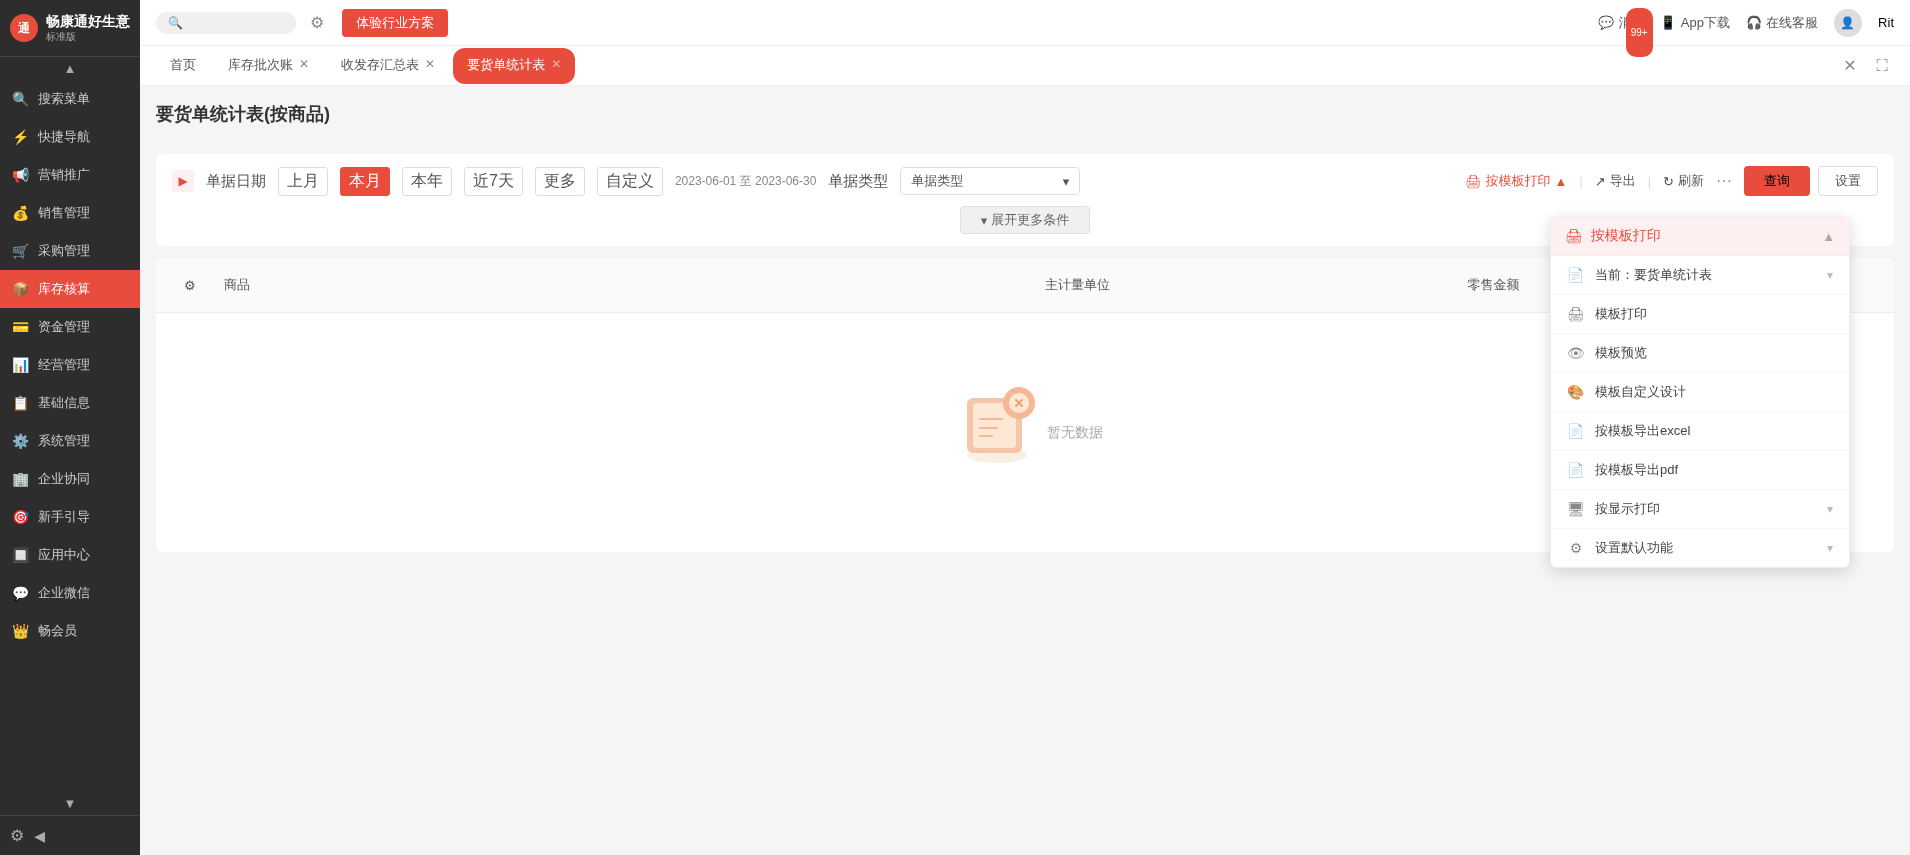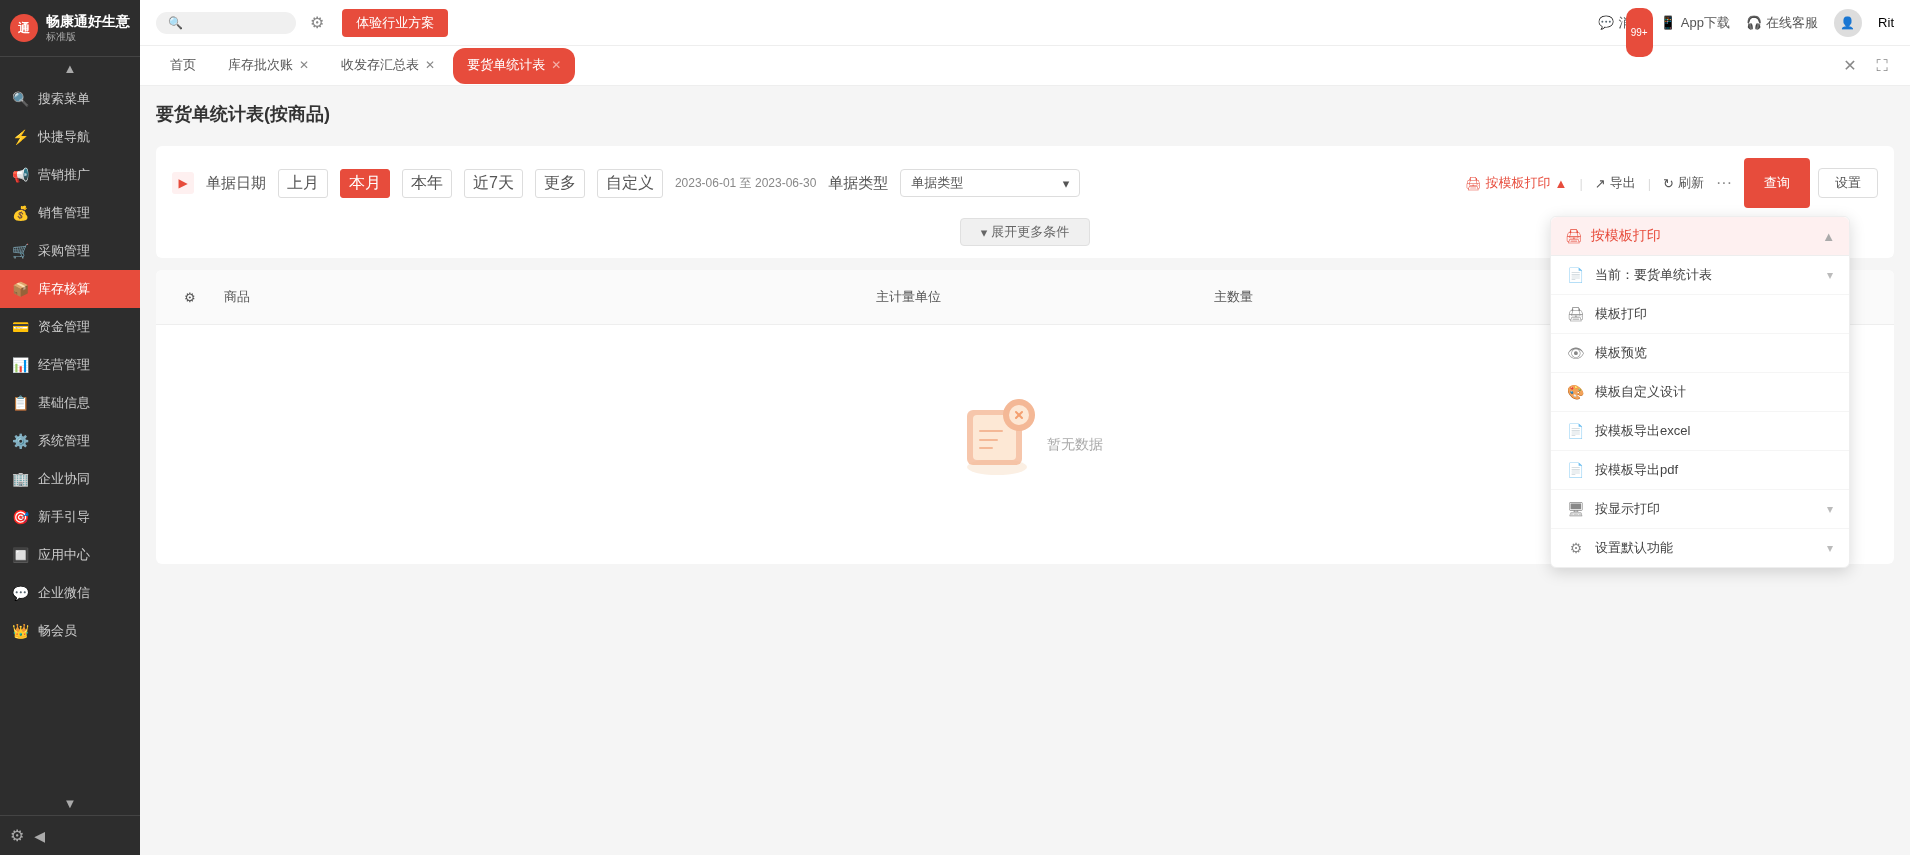--- a/index.html
+++ b/index.html
@@ -126,20 +126,21 @@
       gap: 4px;
     }
     .tab-item {
       padding: 8px 14px;
       font-size: 13px;
       color: #555;
       cursor: pointer;
       display: flex; align-items: center; gap: 6px;
       border-bottom: 2px solid transparent;
       white-space: nowrap;
+      font-family: Liberation Serif, serif;
     }
     .tab-item.active {
       background: #e74c3c;
       color: white;
       border-radius: 12px;
     }
     .tab-close {
       font-size: 12px; cursor: pointer; opacity: 0.7;
     }
     .tab-home { color: #555; font-size: 13px; cursor: pointer; }
@@ -157,21 +158,21 @@
       flex: 1;
       overflow-y: auto;
       padding: 16px;
       background: #f5f5f5;
       position: relative;
     }
     .page-title {
       font-size: 18px;
       font-weight: bold;
       color: #333;
-      margin-bottom: 20px;
+      margin-bottom: 28px;
     }
 
     
     .filter-card {
       background: #fff;
       border-radius: 6px;
       padding: 12px 16px;
       margin-bottom: 12px;
     }
     .filter-row {
@@ -212,23 +213,23 @@
       display: flex; justify-content: center;
       margin-top: 10px;
     }
     .expand-more-btn {
       display: flex; align-items: center; gap: 4px;
       color: #666; font-size: 13px; cursor: pointer;
       background: #f0f0f0; border: 1px solid #e0e0e0;
       border-radius: 4px; padding: 4px 20px;
     }
     .btn-query {
-      background: #e74c3c; color: #ffffff;
+      background: #e74c3c; color: #000000;
       border: none; border-radius: 4px;
-      padding: 16px 20px; font-size: 13px; cursor: pointer; font-family: Liberation Serif, serif;
+      padding: 6px 20px; font-size: 13px; cursor: pointer; font-family: Liberation Serif, serif;
     }
     .btn-settings {
       border: 1px solid #ddd; background: #fff;
       border-radius: 4px; padding: 5px 16px;
       font-size: 13px; color: #555; cursor: pointer;
     }
     .top-action-btn {
       display: flex; align-items: center; gap: 4px;
       color: #555; font-size: 13px; cursor: pointer;
       border: none; background: none;
@@ -511,21 +512,20 @@
           <span>展开更多条件</span>
         </button>
       </div>
     </div>
 
     <div class="data-table">
       <div class="table-header">
         <div class="th-cell th-settings">⚙</div>
         <div class="th-cell th-goods">商品</div>
         <div class="th-cell th-unit">主计量单位</div>
-        <div class="th-cell th-qty">主数量</div>
         <div class="th-cell th-amount">零售金额</div>
       </div>
 
       <div class="empty-state">
         <div style="position:relative; margin-bottom:16px;">
           <svg width="100" height="100" viewBox="0 0 100 100">
             <ellipse cx="50" cy="82" rx="30" ry="8" fill="#f8e0c8" opacity="0.5"></ellipse>
             <rect x="20" y="25" width="55" height="55" rx="6" fill="#f4b896" opacity="0.8"></rect>
             <rect x="26" y="30" width="43" height="45" rx="4" fill="#fde8d5"></rect>
             <circle cx="72" cy="30" r="16" fill="#f4b896"></circle>

